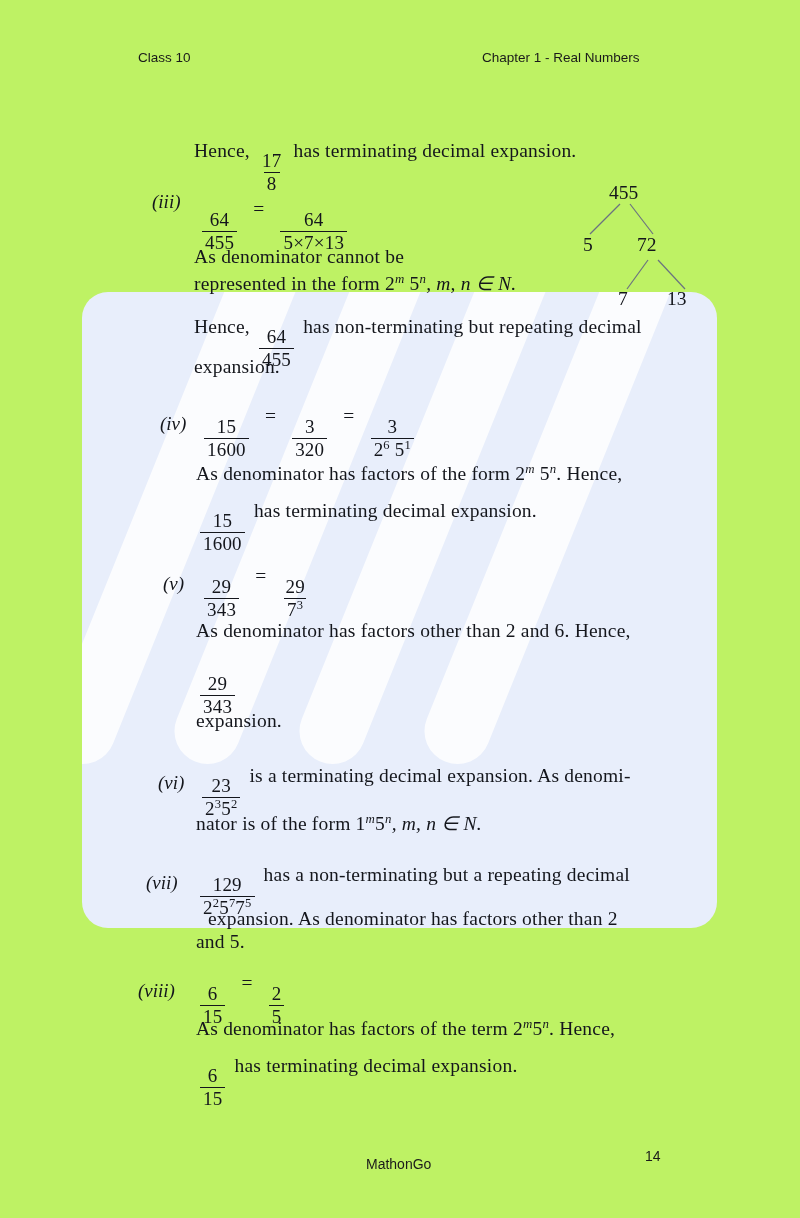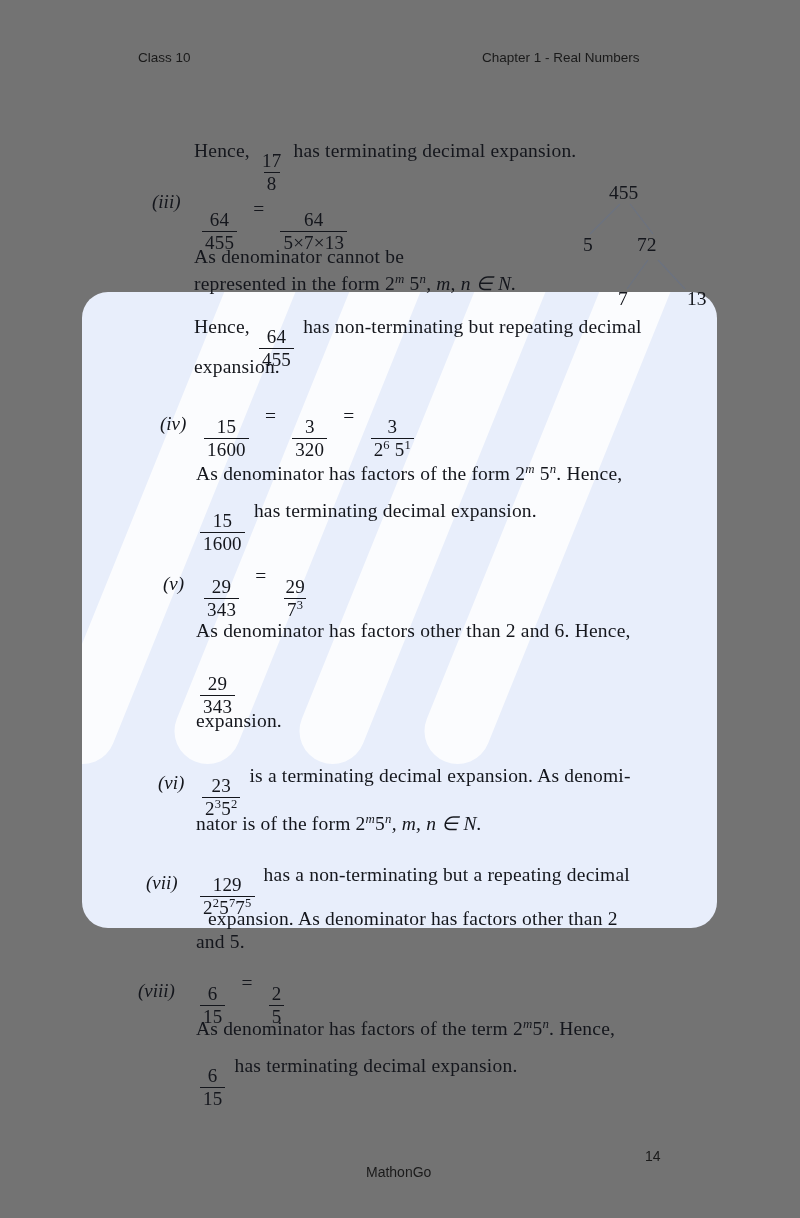--- a/index.html
+++ b/index.html
@@ -4,21 +4,21 @@
 <style>
   html, body {
     margin: 0;
     padding: 0;
     background: #ffffff;
   }
   .page {
     position: relative;
     width: 800px;
     height: 1218px;
-    background: #737373;
+    background: #bef264;
     overflow: hidden;
     font-family: "Liberation Serif", serif;
     color: #14161c;
   }
 
   
   .runhead {
     position: absolute;
     top: 50px;
     left: 0;
@@ -34,21 +34,21 @@
   .footer {
     position: absolute;
     top: 1148px;
     left: 0;
     width: 800px;
     height: 20px;
     font-family: "Liberation Sans", sans-serif;
     font-size: 14px;
     color: #1a1a1a;
   }
-  .footer .brand { position: absolute; left: 366px; top: 16px; }
+  .footer .brand { position: absolute; left: 366px; top: 8px; }
   .footer .pageno { position: absolute; left: 645px; top: 0; }
 
   
   .highlight {
     position: absolute;
     left: 82px;
     top: 292px;
     width: 635px;
     height: 636px;
     background: #e8eefb;
@@ -182,21 +182,21 @@
       <svg width="150" height="125">
         <line x1="45" y1="22" x2="15" y2="52" stroke="#6b7280" stroke-width="1.2"></line>
         <line x1="55" y1="22" x2="78" y2="52" stroke="#6b7280" stroke-width="1.2"></line>
         <line x1="73" y1="78" x2="52" y2="107" stroke="#6b7280" stroke-width="1.2"></line>
         <line x1="83" y1="78" x2="110" y2="107" stroke="#6b7280" stroke-width="1.2"></line>
       </svg>
       <span class="tnode" style="left:34px; top:0px;">455</span>
       <span class="tnode" style="left:8px;  top:52px;">5</span>
       <span class="tnode" style="left:62px; top:52px;">72</span>
       <span class="tnode" style="left:43px; top:106px;">7</span>
-      <span class="tnode" style="left:112px; top:106px;">13</span>
+      <span class="tnode" style="left:92px; top:106px;">13</span>
     </div>
 
     <div class="blk roman" style="left:160px; top:413px;">(iv)</div>
     <div class="blk txt" style="left:200px; top:405px;">
       <span class="frac">
         <span class="num">15</span>
         <span class="den">1600</span>
       </span>
       <span class="eq">=</span>
       <span class="frac">
@@ -247,21 +247,21 @@
 
     <div class="blk roman" style="left:158px; top:772px;">(vi)</div>
     <div class="blk txt" style="left:198px; top:765px;">
       <span class="frac">
         <span class="num">23</span>
         <span class="den"><span>2</span><sup>3</sup><span>5</span><sup>2</sup></span>
       </span>
       <span>is a terminating decimal expansion. As denomi-</span>
     </div>
     <div class="blk txt" style="left:196px; top:812px;">
-      <span>nator is of the form 2</span><sup class="it">m</sup><span>5</span><sup class="it">n</sup><span class="it">, m, n ∈ N.</span>
+      <span>nator is of the form 1</span><sup class="it">m</sup><span>5</span><sup class="it">n</sup><span class="it">, m, n ∈ N.</span>
     </div>
 
     <div class="blk roman" style="left:146px; top:872px;">(vii)</div>
     <div class="blk txt" style="left:196px; top:864px;">
       <span class="frac">
         <span class="num">129</span>
         <span class="den"><span>2</span><sup>2</sup><span>5</span><sup>7</sup><span>7</span><sup>5</sup></span>
       </span>
       <span>has a non-terminating but a repeating decimal</span>
     </div>

